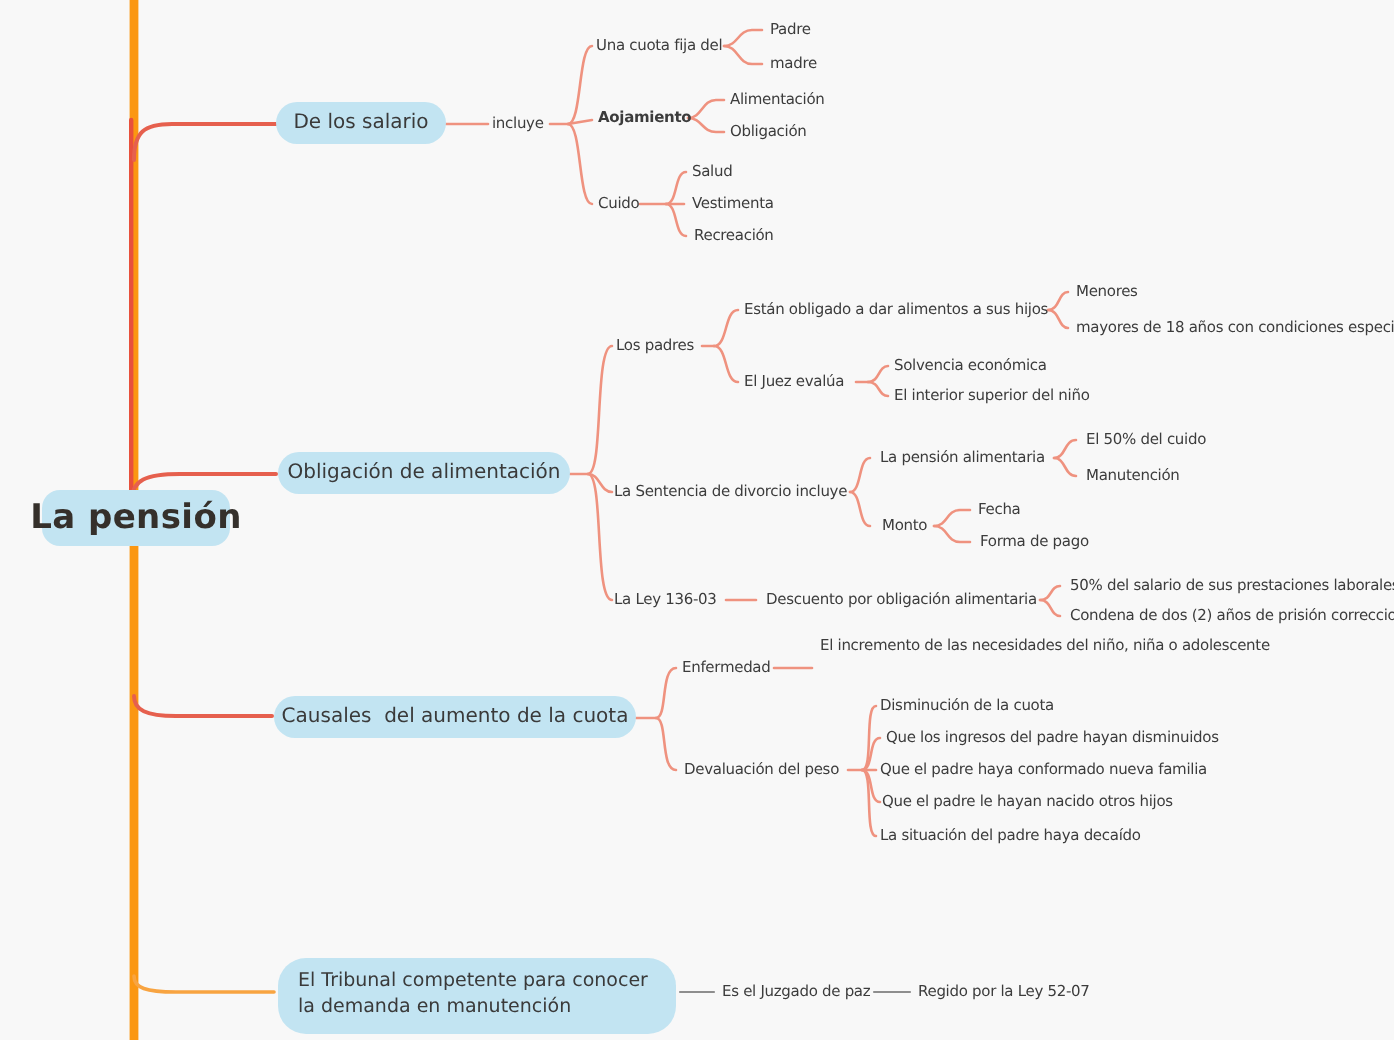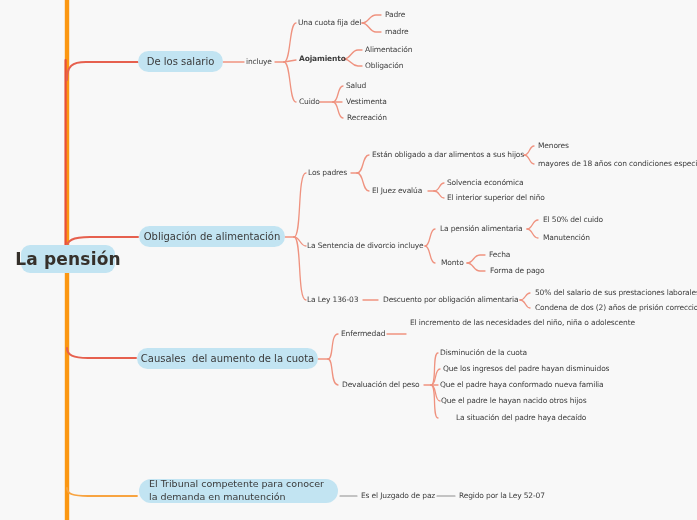--- a/index.html
+++ b/index.html
@@ -105,21 +105,21 @@
       <path class="s-gray" d="M 340 496 H 357"></path>
       <path class="s-gray" d="M 437 496 H 455"></path>
     </g>
   </svg>
 
   <div class="node root" style="left:21px;top:245px;width:94px;height:28px;">La pensión</div>
 
   <div class="node" style="left:138px;top:51px;width:85px;height:21px;">De los salario</div>
   <div class="node" style="left:139px;top:226px;width:146px;height:21px;">Obligación de alimentación</div>
   <div class="node" style="left:137px;top:348px;width:181px;height:21px;">Causales  del aumento de la cuota</div>
-  <div class="node multi" style="left:139px;top:479px;width:199px;height:24px;">El Tribunal competente para conocer la demanda en manutención</div>
+  <div class="node multi" style="left:139px;top:479px;width:199px;height:38px;">El Tribunal competente para conocer la demanda en manutención</div>
 
   <div class="lbl" style="left:246px;top:57px;">incluye</div>
   <div class="lbl" style="left:298px;top:18px;">Una cuota fija del</div>
   <div class="lbl" style="left:385px;top:10px;">Padre</div>
   <div class="lbl" style="left:385px;top:27px;">madre</div>
   <div class="lbl" style="left:299px;top:54px;font-weight:bold;">Aojamiento</div>
   <div class="lbl" style="left:365px;top:45px;">Alimentación</div>
   <div class="lbl" style="left:365px;top:61px;">Obligación</div>
   <div class="lbl" style="left:299px;top:97px;">Cuido</div>
   <div class="lbl" style="left:346px;top:81px;">Salud</div>
@@ -145,18 +145,18 @@
   <div class="lbl" style="left:535px;top:288px;">50% del salario de sus prestaciones laborales</div>
   <div class="lbl" style="left:535px;top:303px;">Condena de dos (2) años de prisión correccional</div>
 
   <div class="lbl" style="left:341px;top:329px;">Enfermedad</div>
   <div class="lbl" style="left:410px;top:318px;">El incremento de las necesidades del niño, niña o adolescente</div>
   <div class="lbl" style="left:342px;top:380px;">Devaluación del peso</div>
   <div class="lbl" style="left:440px;top:348px;">Disminución de la cuota</div>
   <div class="lbl" style="left:443px;top:364px;">Que los ingresos del padre hayan disminuidos</div>
   <div class="lbl" style="left:440px;top:380px;">Que el padre haya conformado nueva familia</div>
   <div class="lbl" style="left:441px;top:396px;">Que el padre le hayan nacido otros hijos</div>
-  <div class="lbl" style="left:440px;top:413px;margin-left:16px;">La situación del padre haya decaído</div>
+  <div class="lbl" style="left:440px;top:413px;">La situación del padre haya decaído</div>
 
   <div class="lbl" style="left:361px;top:491px;">Es el Juzgado de paz</div>
   <div class="lbl" style="left:459px;top:491px;">Regido por la Ley 52-07</div>
 
 </div>
 
 </body></html>

